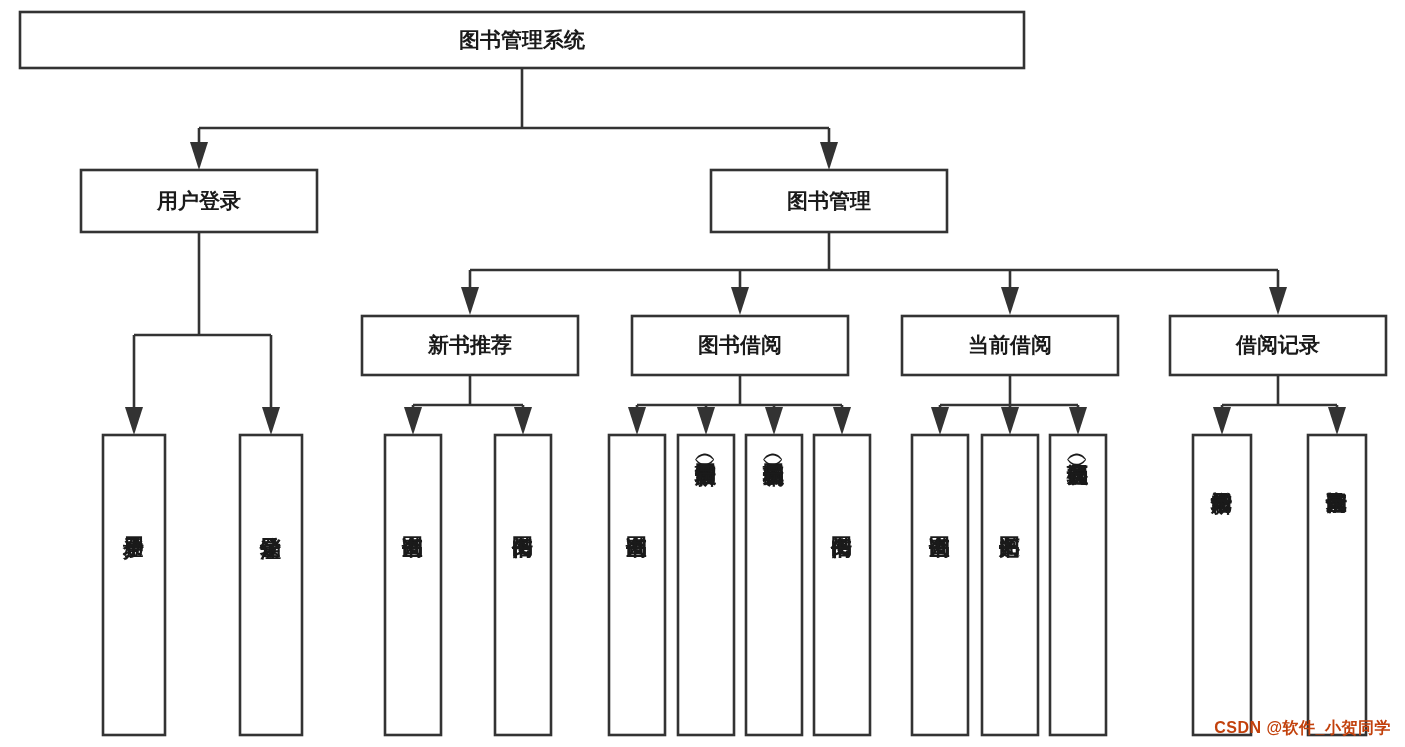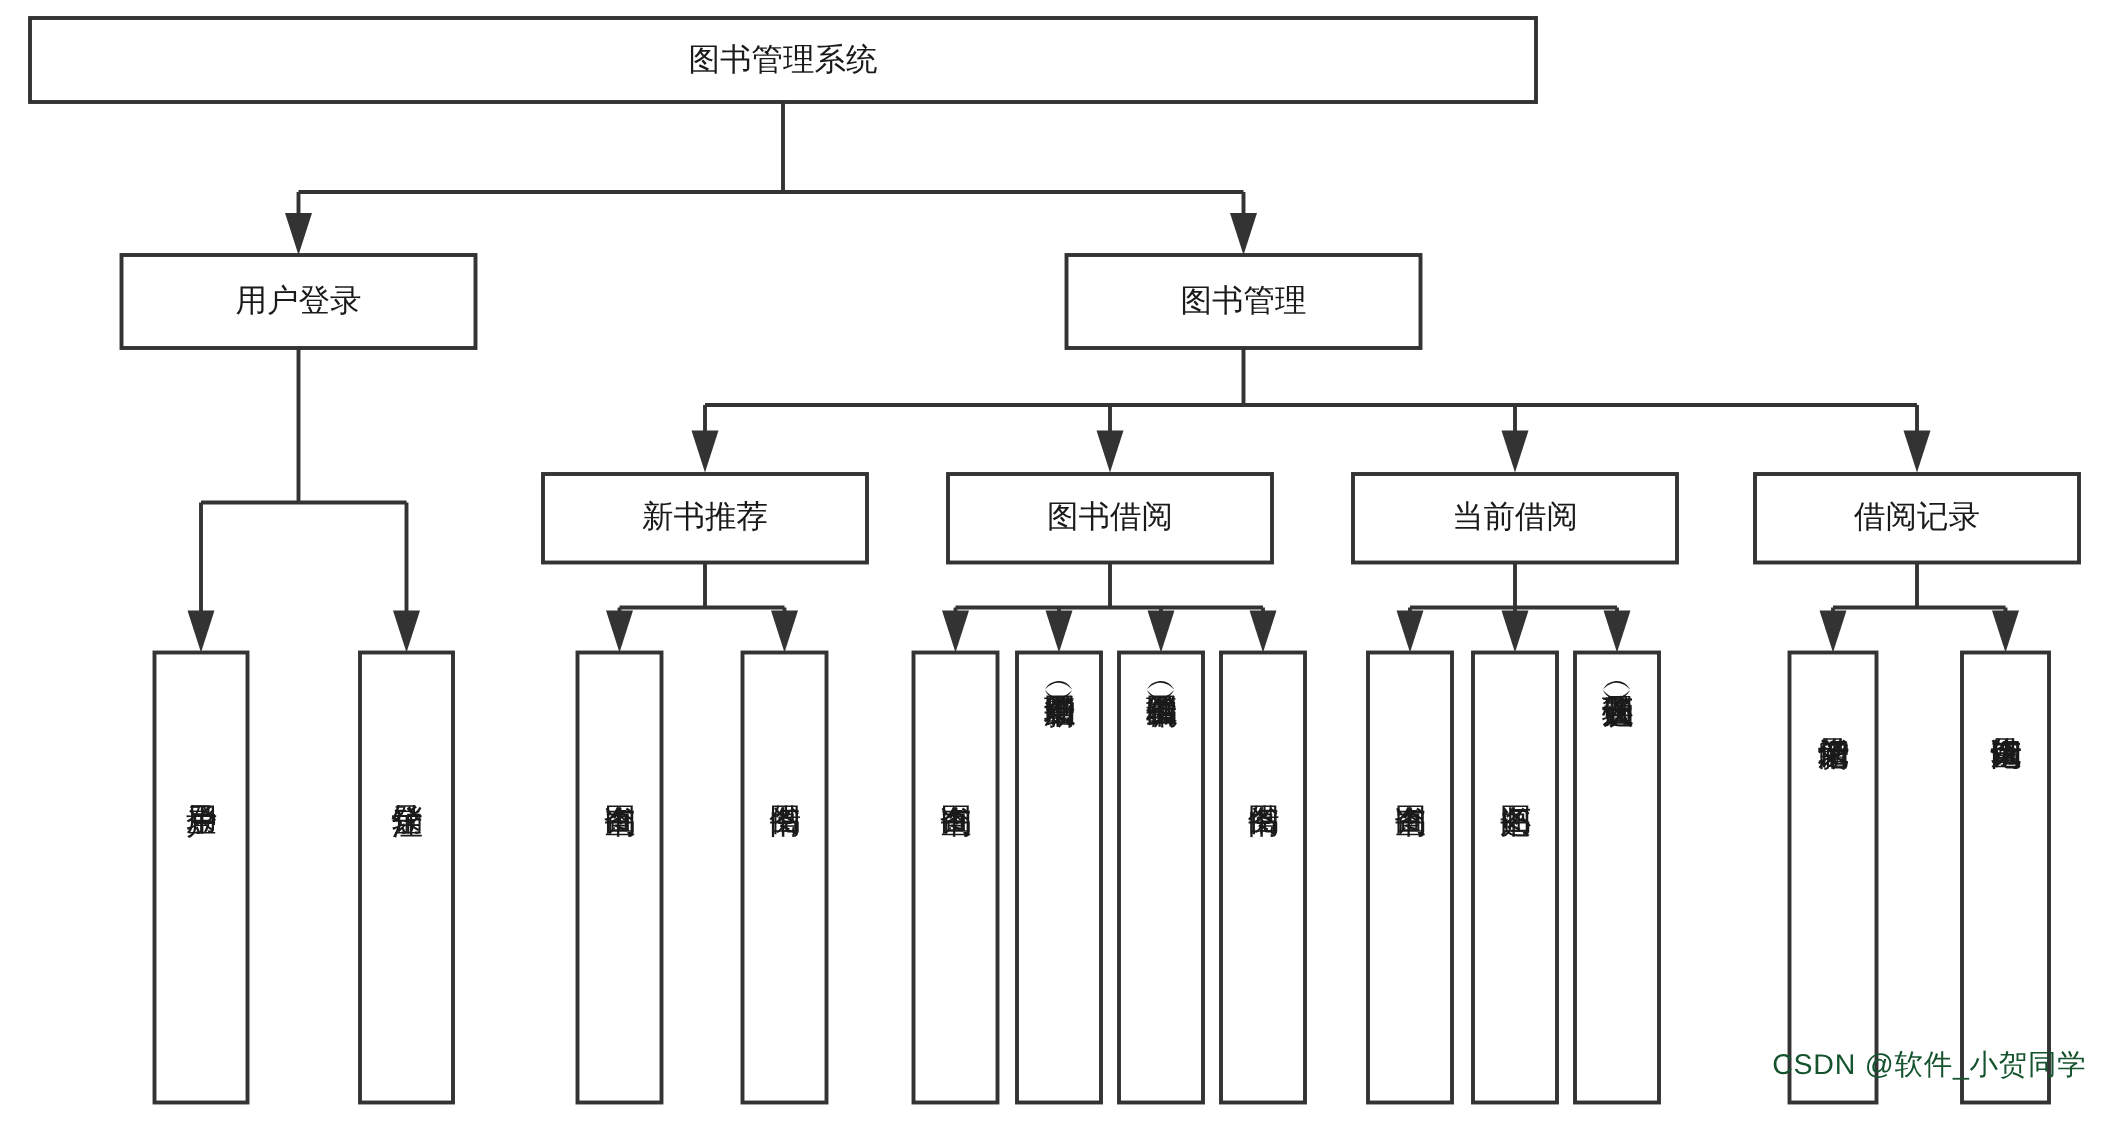--- a/index.html
+++ b/index.html
@@ -12,20 +12,21 @@
     width: 1405px;
     height: 747px;
     font-family: "Liberation Sans", "DejaVu Sans", sans-serif;
     overflow: hidden;
     position: relative;
   }
   #diagram-root {
     position: relative;
     width: 1405px;
     height: 747px;
+    font-weight: bold;
   }
   svg.diagram-canvas {
     position: absolute;
     left: 0;
     top: 0;
     width: 1405px;
     height: 747px;
     display: block;
   }
   .node-box {
@@ -56,24 +57,24 @@
     font-size: 21px;
     fill: #1a1a1a;
     text-anchor: middle;
     white-space: pre;
     writing-mode: vertical-rl;
     glyph-orientation-vertical: 0;
   }
   .watermark-text {
     position: absolute;
     right: 14px;
-    bottom: 24px;
-    font-family: "Liberation Sans", "DejaVu Sans", sans-serif;
-    font-size: 19px;
-    color: #14532d;
+    bottom: 8px;
+    font-family: "Liberation Sans", "DejaVu Sans", sans-serif;
+    font-size: 16px;
+    color: #c2410c;
     letter-spacing: 0.5px;
     user-select: none;
     pointer-events: none;
     white-space: nowrap;
   }
 </style>
 </head>
 <body>
 
 <div id="diagram-root">

